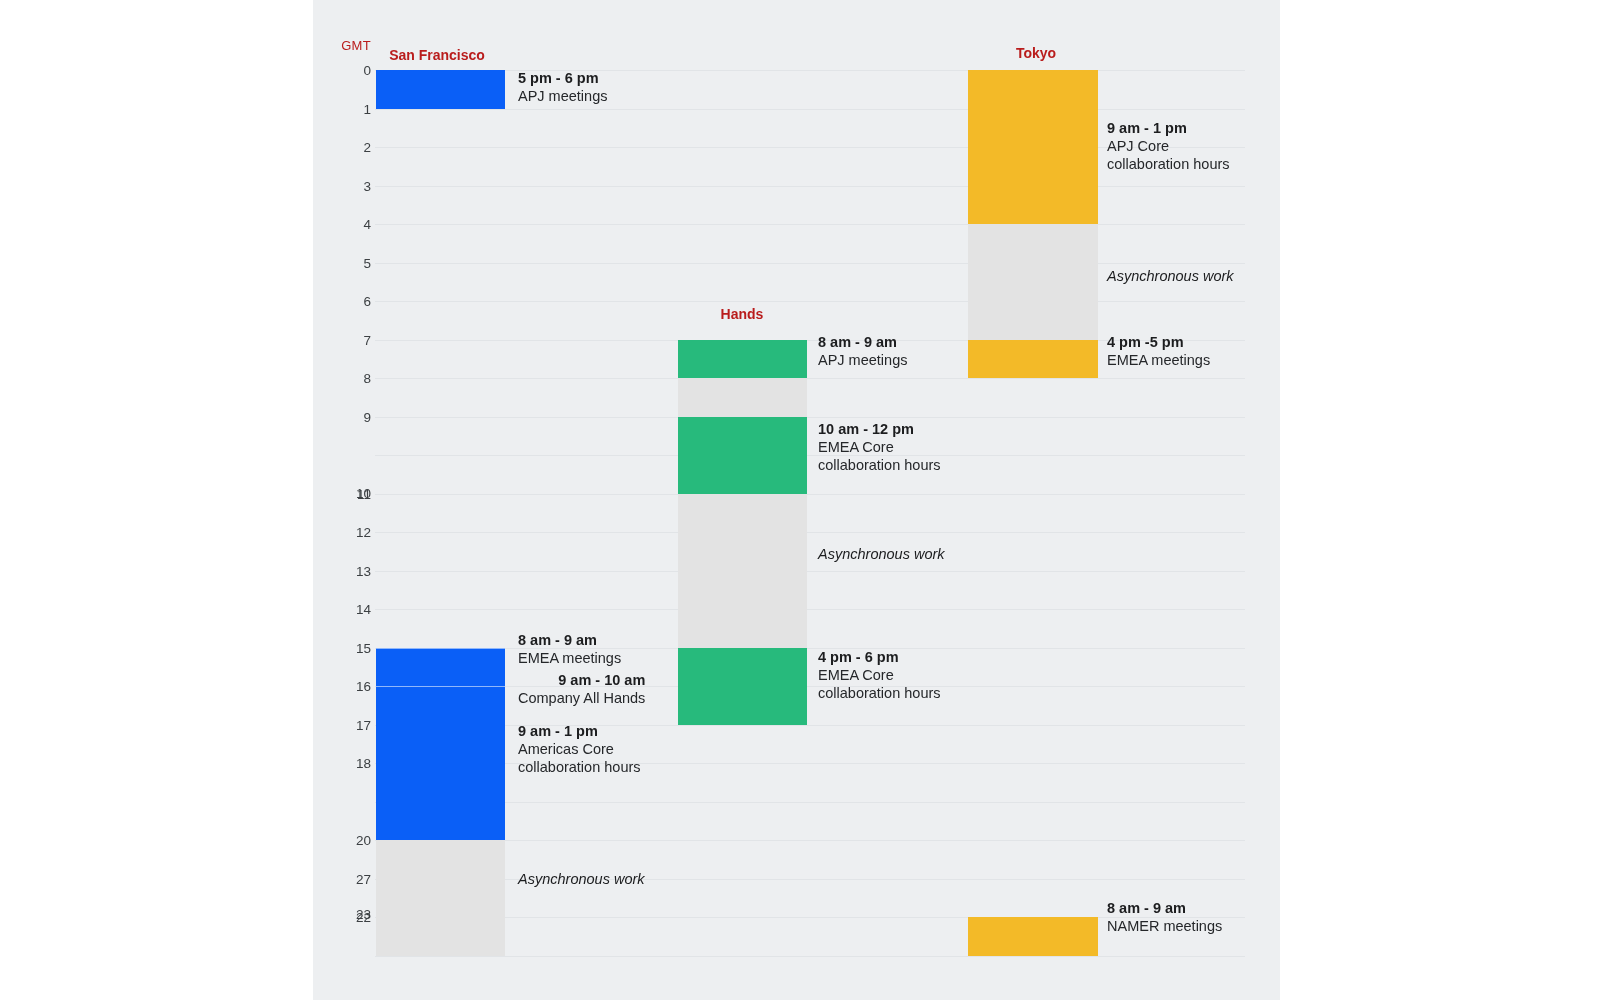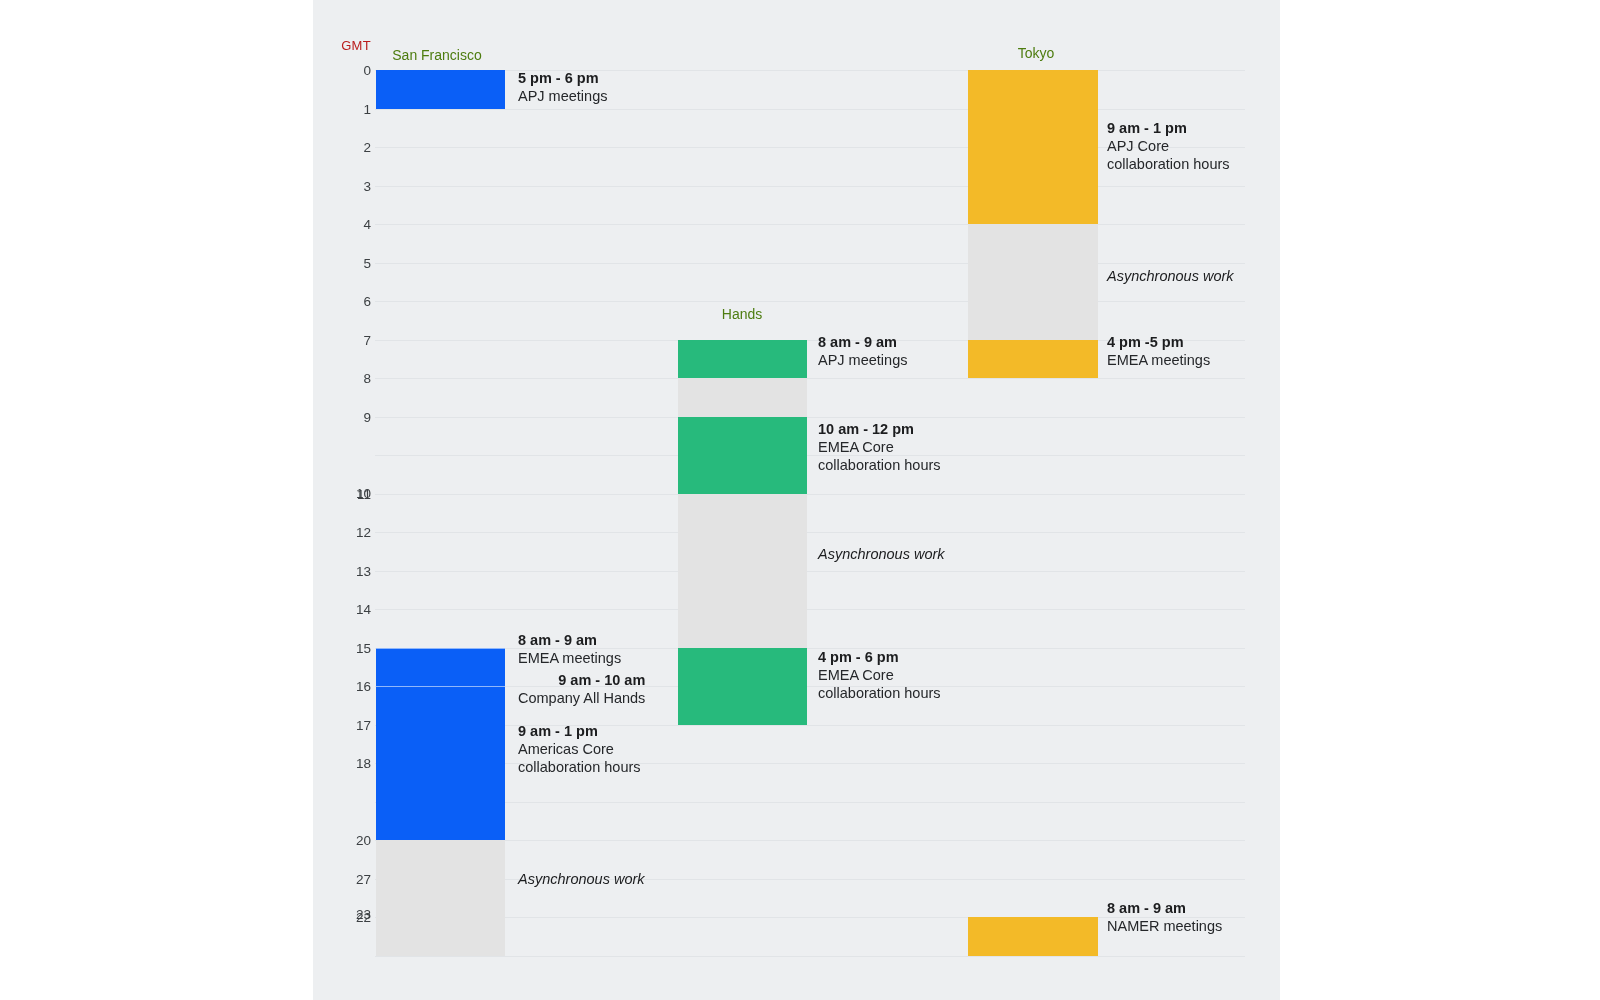--- a/index.html
+++ b/index.html
@@ -47,22 +47,22 @@
     left: 62px;
     right: 35px;
     height: 1px;
     background: #e1e4e7;
   }
 
   
   .col-header {
     position: absolute;
     font-size: 14px;
-    font-weight: normal;
-    color: #4d7c0f;
+    font-weight: bold;
+    color: #b91c1c;
     text-align: center;
     transform: translateX(-50%);
     white-space: nowrap;
   }
 
   .block {
     position: absolute;
     box-sizing: border-box;
   }
   .block.work    { }

